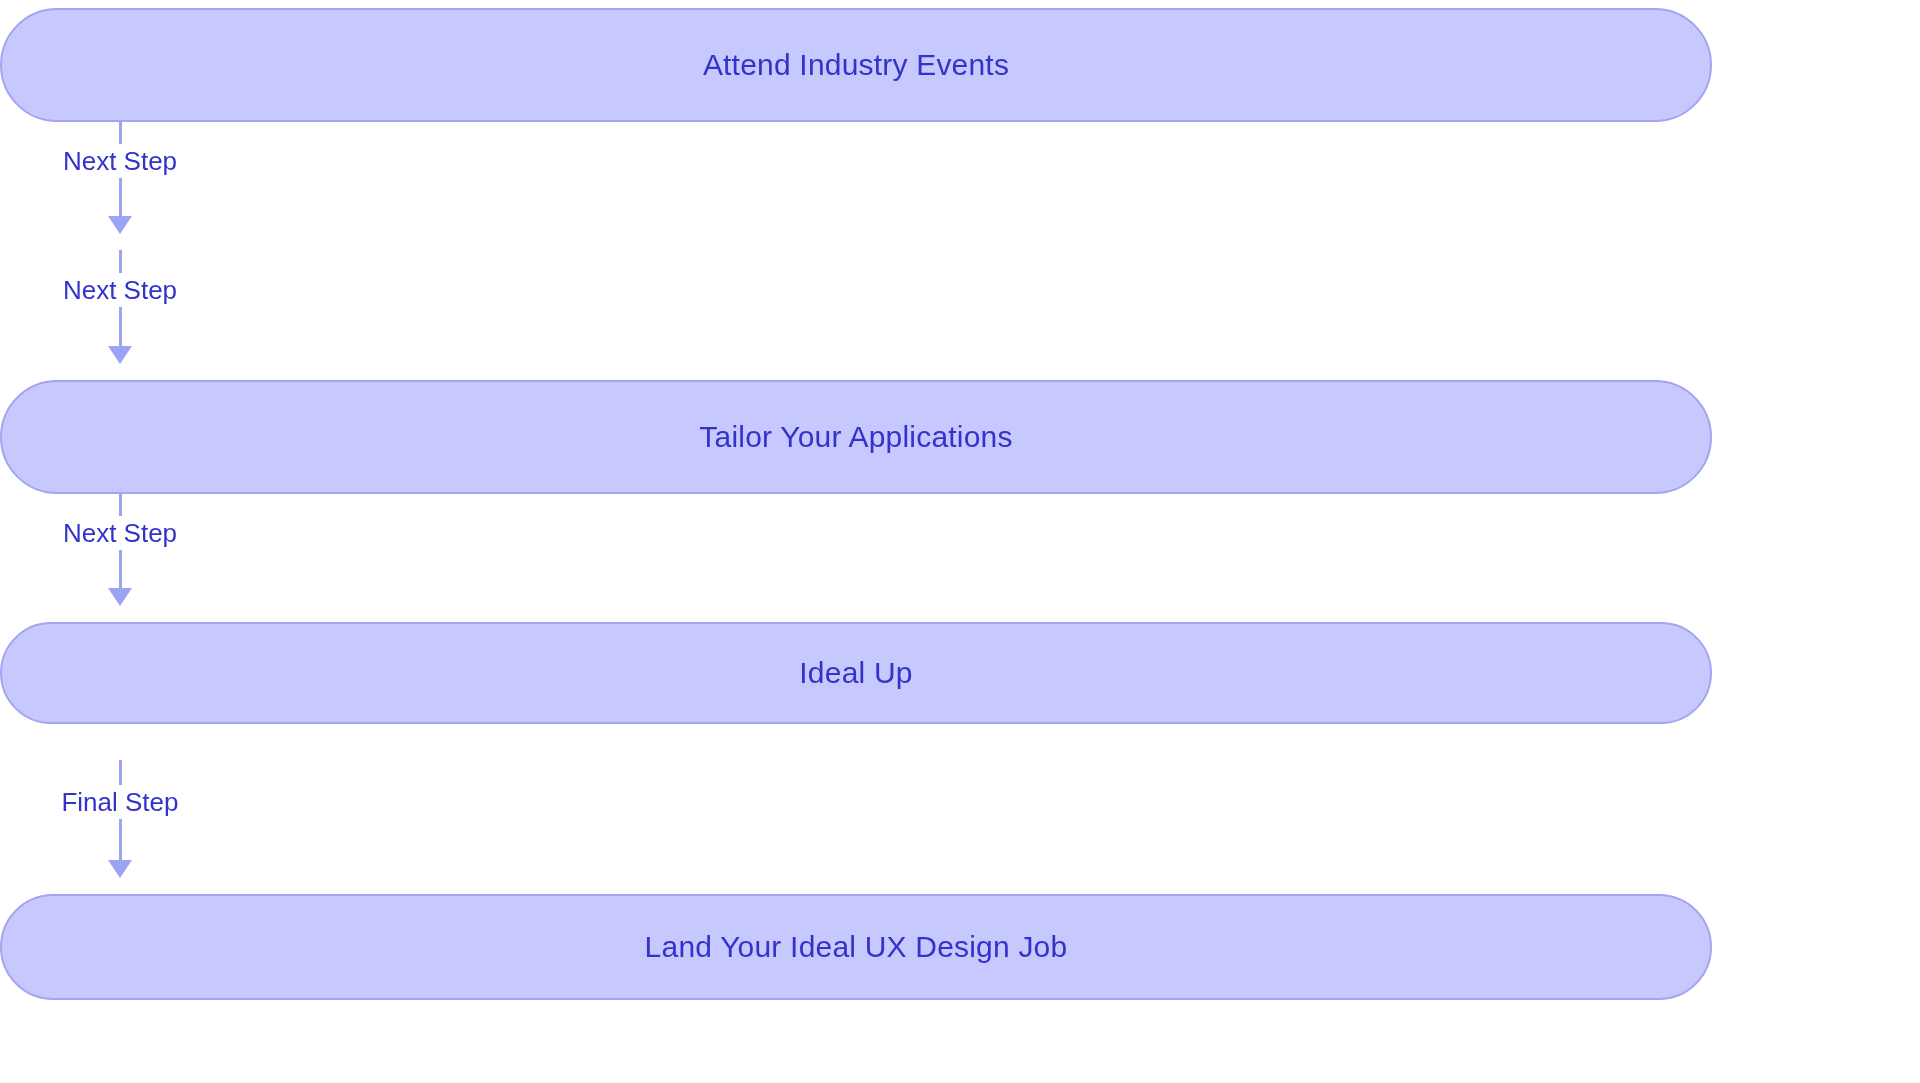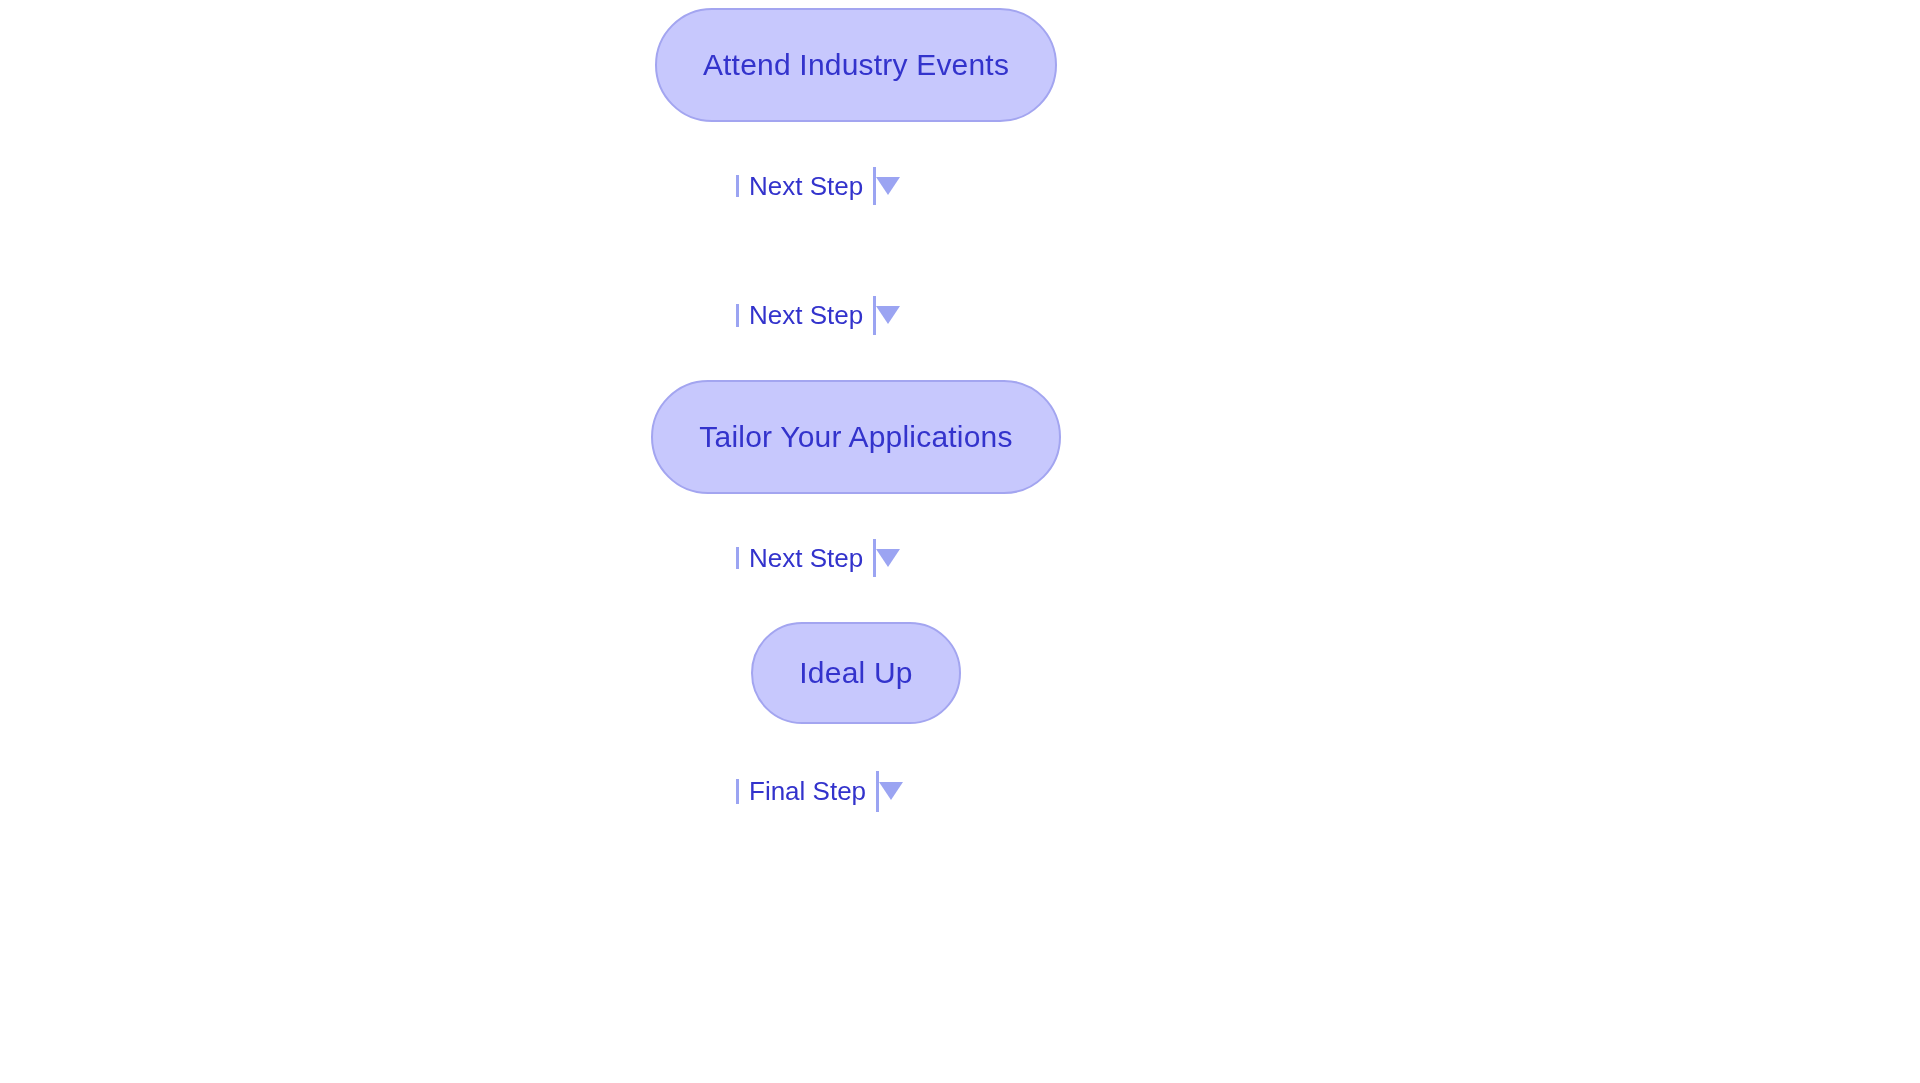--- a/index.html
+++ b/index.html
@@ -14,21 +14,20 @@
     font-family: "Liberation Sans", sans-serif;
     overflow: hidden;
   }
 
   #flow-root {
     position: relative;
     width: 1712px;
     height: 1083px;
     display: flex;
     flex-direction: column;
-    align-items: center;
     justify-content: flex-start;
   }
 
   
   .node {
     box-sizing: border-box;
     background: #c7c8fd;
     border: 2px solid #a3a5f0;
     border-radius: 999px;
     color: #3333cc;
@@ -50,21 +49,21 @@
 
   .node-h-tall { height: 114px; }
   .node-h-mid  { height: 106px; }
   .node-h-sq   { height: 102px; }
 
   
   .edge {
     position: relative;
     width: 240px;
     display: flex;
-    flex-direction: row;
+    flex-direction: column;
     align-items: center;
     justify-content: flex-start;
   }
 
   .edge-line-top,
   .edge-line-bottom {
     width: 3px;
     background: #9ba4f2;
     flex: none;
   }
@@ -98,21 +97,21 @@
   .edge-2 { height: 130px; }
   .edge-2 .edge-line-top    { height: 23px; }
   .edge-2 .edge-line-bottom { height: 39px; }
 
   
   .edge-3 { height: 128px; }
   .edge-3 .edge-line-top    { height: 22px; }
   .edge-3 .edge-line-bottom { height: 38px; }
 
   
-  .edge-4 { height: 134px; }
+  .edge-4 { height: 134px; margin-top: 36px; }
   .edge-4 .edge-line-top    { height: 25px; }
   .edge-4 .edge-line-bottom { height: 41px; }
 
   .spacer-top { height: 8px; flex: none; }
 </style>
 </head>
 <body>
 
 <div id="flow-root">
 
@@ -152,14 +151,17 @@
     <span class="node-label">Ideal Up</span>
   </div>
 
   <div class="edge edge-4">
     <div class="edge-line-top"></div>
     <div class="edge-label">Final Step</div>
     <div class="edge-line-bottom"></div>
     <div class="edge-arrowhead"></div>
   </div>
 
+  <div class="node node-h-mid">
+    <span class="node-label">Land Your Ideal UX Design Job</span>
+  </div>
 
 </div>
 
 </body></html>

